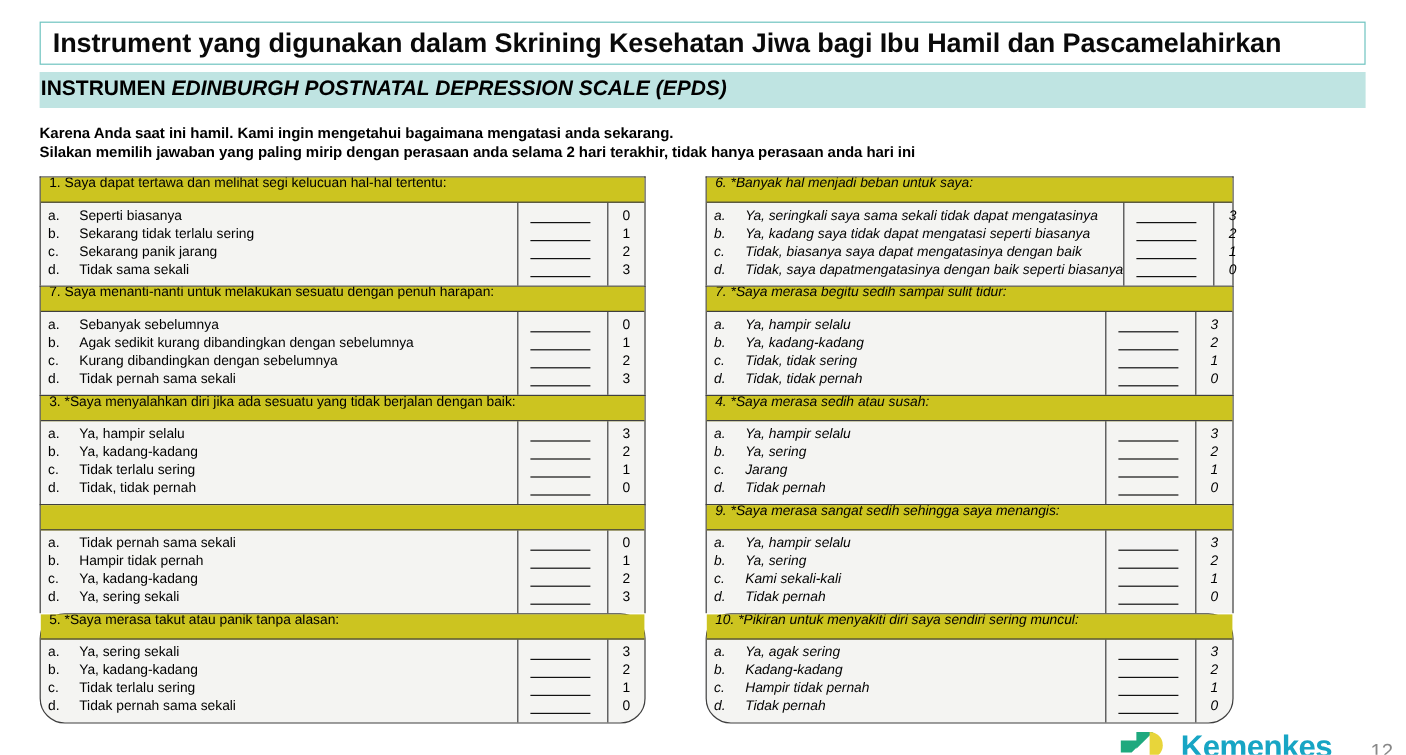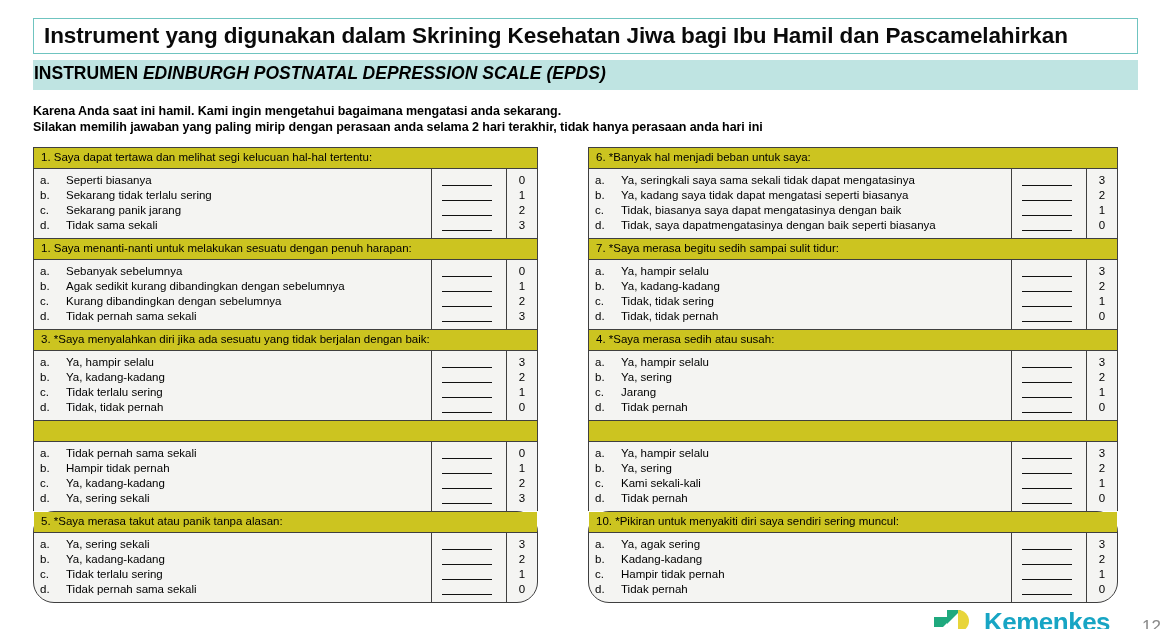--- a/index.html
+++ b/index.html
@@ -68,39 +68,39 @@
     letter-spacing: -0.05px;
     white-space: nowrap;
   }
 
   
   .col {
     position: absolute;
     top: 147px;
   }
   .col-left  { left: 33px;  width: 505px; }
-  .col-right { left: 588px; width: 530px; }
+  .col-right { left: 588px; width: 440px; font-style: italic; }
 
   .qblock {
     width: 100%;
     box-sizing: border-box;
     border: 1.5px solid #3f3f3f;
     border-bottom: none;
     background: #f4f4f2;
   }
   .qblock:last-child {
     border-bottom: 1.5px solid #3f3f3f;
     border-radius: 21px;
   }
 
   .q-header {
     background: #ccc420;
     border-bottom: 1.5px solid #3f3f3f;
     display: flex;
-    align-items: center;
+    align-items: flex-start;
     height: 20px;
   }
   .q-header-text {
     flex: 1 1 auto;
     display: flex;
     align-items: center;
     padding-left: 7px;
     font-size: 11.5px;
     line-height: 1;
     white-space: nowrap;
@@ -248,21 +248,21 @@
         <div class="score-col">
           <div class="score">0</div>
           <div class="score">1</div>
           <div class="score">2</div>
           <div class="score">3</div>
         </div>
       </div>
     </div>
     <div class="qblock">
       <div class="q-header plain">
-        <div class="q-header-text">1. Saya menanti-nanti untuk melakukan sesuatu dengan penuh harapan:</div>
+        <div class="q-header-text">7. Saya menanti-nanti untuk melakukan sesuatu dengan penuh harapan:</div>
         <div class="hdr-pad-line"></div>
         <div class="hdr-pad-score"></div>
       </div>
       <div class="q-body">
         <div class="opts">
           <div class="opt">
             <span class="opt-letter">a.</span>
             <span class="opt-text">Sebanyak sebelumnya</span>
           </div>
           <div class="opt">
@@ -522,20 +522,21 @@
         <div class="score-col">
           <div class="score">3</div>
           <div class="score">2</div>
           <div class="score">1</div>
           <div class="score">0</div>
         </div>
       </div>
     </div>
     <div class="qblock">
       <div class="q-header plain">
+        <div class="q-header-text">9. *Saya merasa sangat sedih sehingga saya menangis:</div>
         <div class="hdr-pad-line"></div>
         <div class="hdr-pad-score"></div>
       </div>
       <div class="q-body">
         <div class="opts">
           <div class="opt">
             <span class="opt-letter">a.</span>
             <span class="opt-text">Ya, hampir selalu</span>
           </div>
           <div class="opt">

